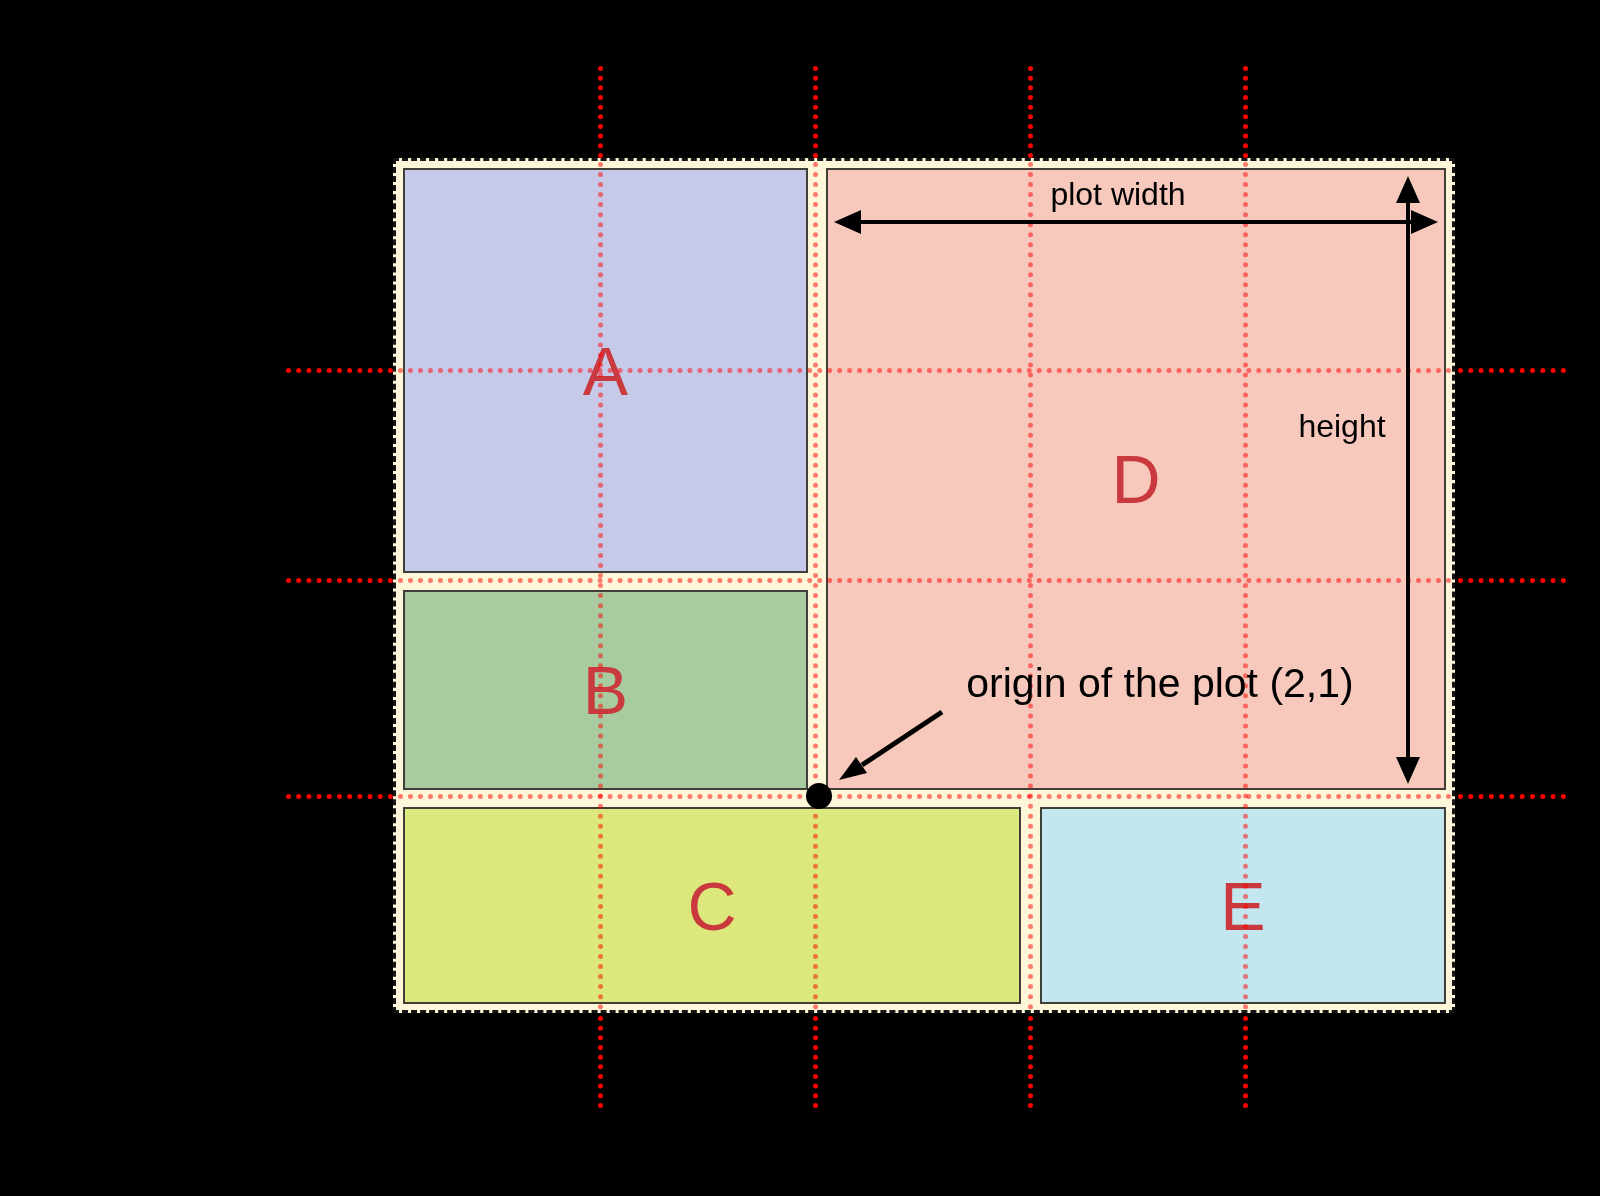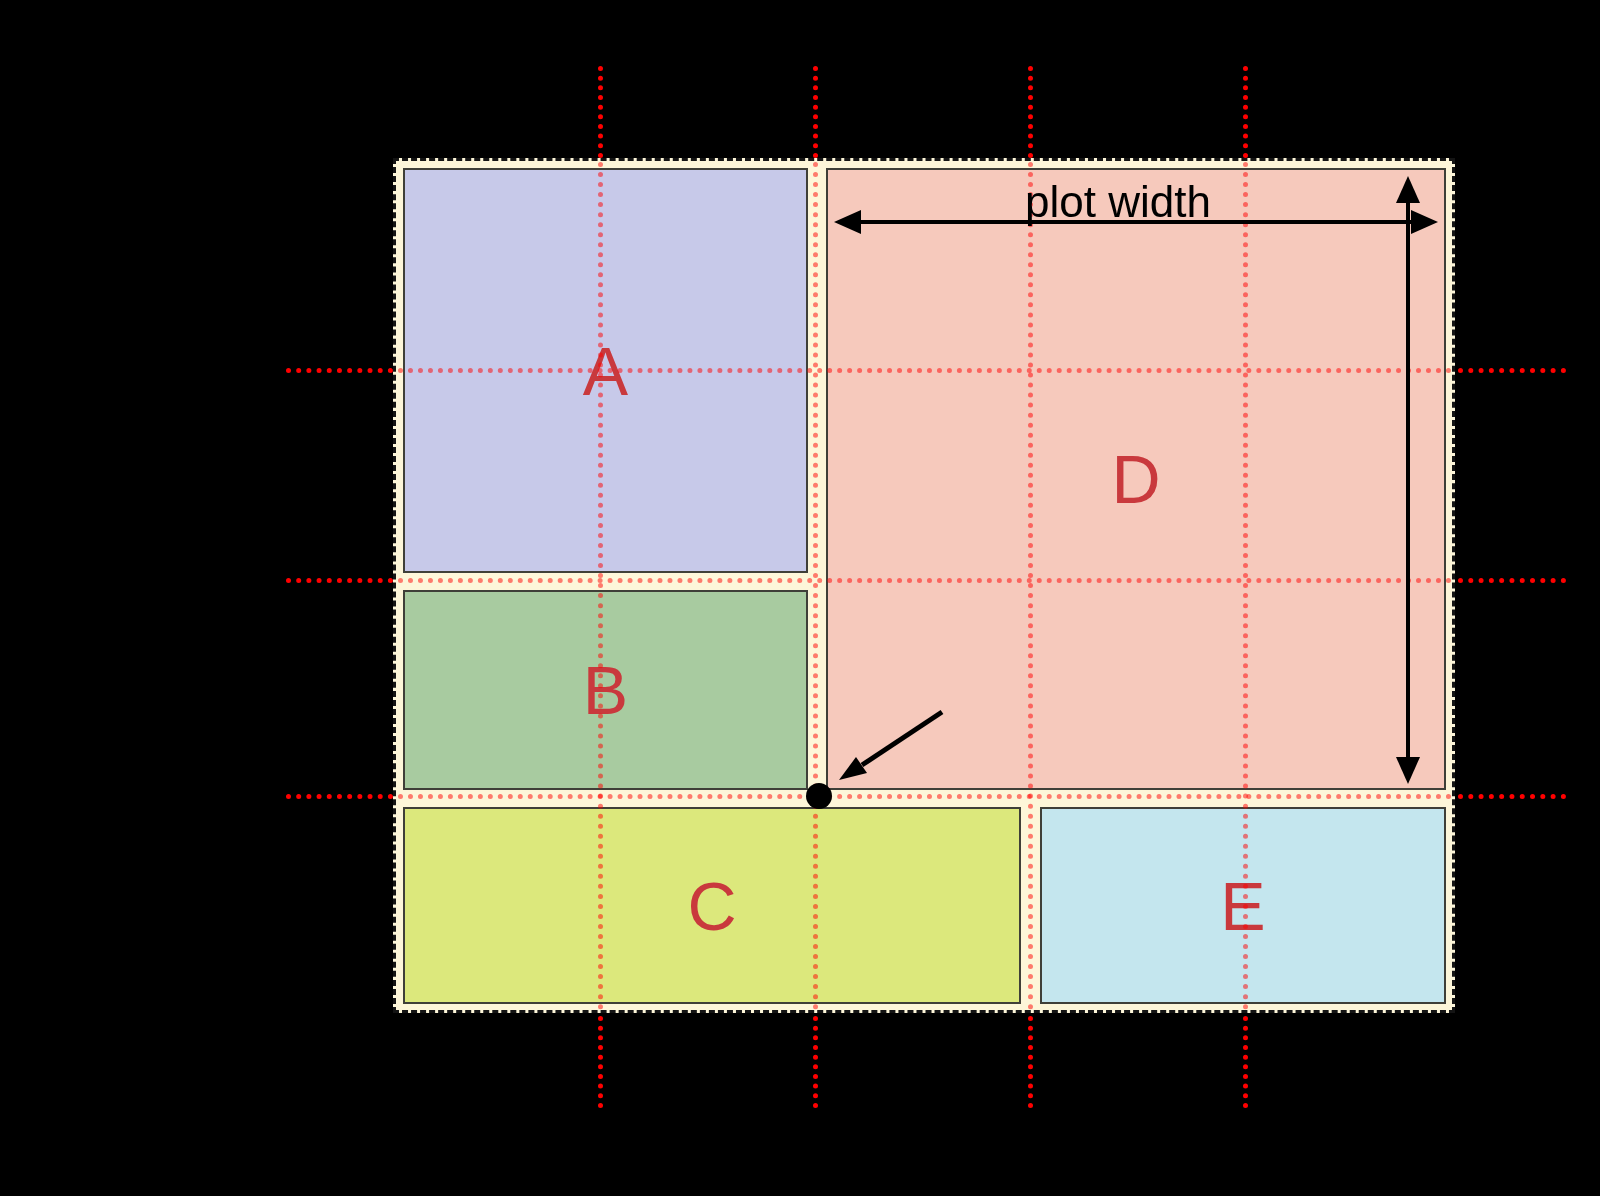--- a/index.html
+++ b/index.html
@@ -46,21 +46,21 @@
   .gridh {
     position: absolute;
     height: 0;
     border-top: 5px dotted #ff0000;
   }
   .gridv.faded { border-left-color: rgba(255, 0, 0, 0.5); }
   .gridh.faded { border-top-color: rgba(255, 0, 0, 0.5); }
   .anno {
     position: absolute;
     color: #000000;
-    font-size: 44px;
+    font-size: 32px;
     text-align: center;
     line-height: 1.25;
   }
   #origin-label { font-size: 41px; }
   svg.overlay {
     position: absolute;
     left: 0;
     top: 0;
     pointer-events: none;
   }
@@ -131,16 +131,18 @@
     <g>
       <line x1="942" y1="712" x2="862" y2="765" stroke="#000000" stroke-width="5"></line>
       <polygon points="839,780 867,773 856,757" fill="#000000"></polygon>
     </g>
     <circle cx="819" cy="796" r="13" fill="#000000"></circle>
   </svg>
 
   <div class="anno" id="plot-width-label" style="left:948px; top:174px; width:340px;">plot width</div>
 
   <div class="anno" id="plot-height-label" style="left:1252px; top:406px; width:180px;">
+    <div>height</div>
   </div>
 
+  <div class="anno" id="origin-label" style="left:920px; top:658px; width:480px;">origin of the plot (2,1)</div>
 
 </div>
 
 </body></html>

